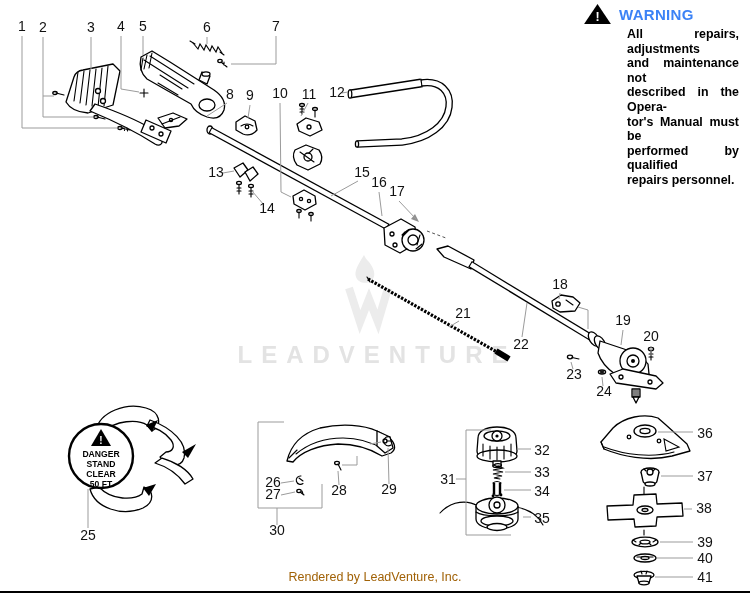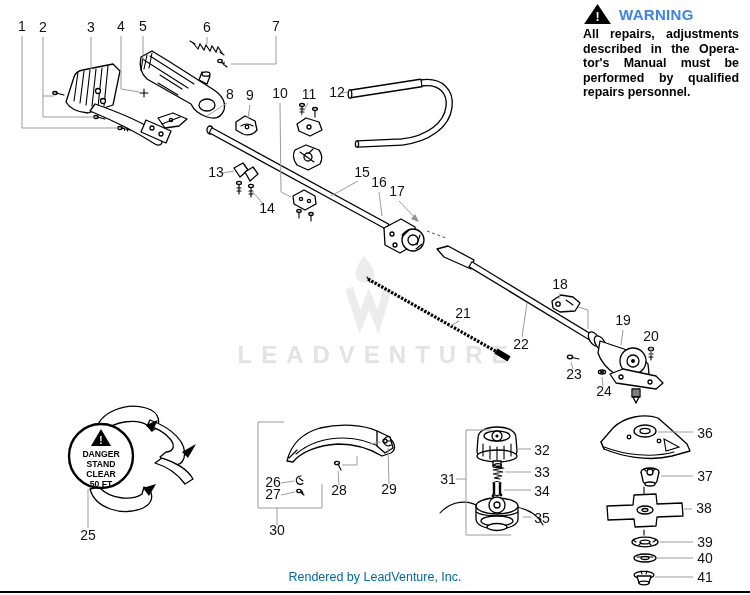--- a/index.html
+++ b/index.html
@@ -11,24 +11,24 @@
   .leader{fill:none;stroke:#9b9b9b;stroke-width:1;}
   .callout{font-family:"Liberation Sans",sans-serif;font-size:14px;fill:#111;text-anchor:middle;}
   .decal{font-family:"Liberation Sans",sans-serif;font-size:8.6px;font-weight:bold;fill:#000;text-anchor:middle;}
   .bang{font-family:"Liberation Sans",sans-serif;font-size:10px;font-weight:bold;fill:#fff;text-anchor:middle;}
   .wmtext{font-family:"Liberation Sans",sans-serif;font-size:24px;font-weight:bold;
           letter-spacing:9px;fill:#e3e3e3;text-anchor:middle;}
   .warning{position:absolute;left:583px;top:3px;width:156px;}
   .warning-head{display:flex;align-items:center;gap:7px;margin-bottom:2px;}
   .warning-title{font-size:15px;font-weight:bold;letter-spacing:.3px;color:#3b82f6;}
   .warning-body div{font-size:12.4px;font-weight:bold;line-height:14.6px;color:#000;
-                    text-align:justify;}
+                    text-align:justify;margin-left:44px;}
   .warning-body div.j{text-align-last:justify;}
   .footer{position:absolute;left:0;right:0;top:570px;text-align:center;
-          font-size:12.5px;color:#0369a1;}
+          font-size:12.5px;color:#a16207;}
   .bottom-rule{position:absolute;left:0;right:0;top:591px;height:2px;background:#000;}
 </style>
 </head>
 <body>
 
 <div class="stage">
 
   <svg class="art" width="750" height="595" viewBox="0 0 750 595">
 
     <g>
@@ -358,20 +358,21 @@
   <div class="warning">
     <div class="warning-head">
       <svg width="29" height="22" viewBox="0 0 30 23">
         <path d="M15 1 L29 22 L1 22 Z" fill="#000"></path>
         <text x="15" y="19" text-anchor="middle" font-size="13" font-weight="bold" fill="#fff" font-family="Liberation Sans, sans-serif">!</text>
       </svg>
       <span class="warning-title">WARNING</span>
     </div>
     <div class="warning-body">
       <div class="j">All repairs, adjustments</div>
+      <div class="j">and maintenance not</div>
       <div class="j">described in the Opera-</div>
       <div class="j">tor's Manual must be</div>
       <div class="j">performed by qualified</div>
       <div>repairs personnel.</div>
     </div>
   </div>
 
   <div class="footer">Rendered by LeadVenture, Inc.</div>
   <div class="bottom-rule"></div>
 </div>

